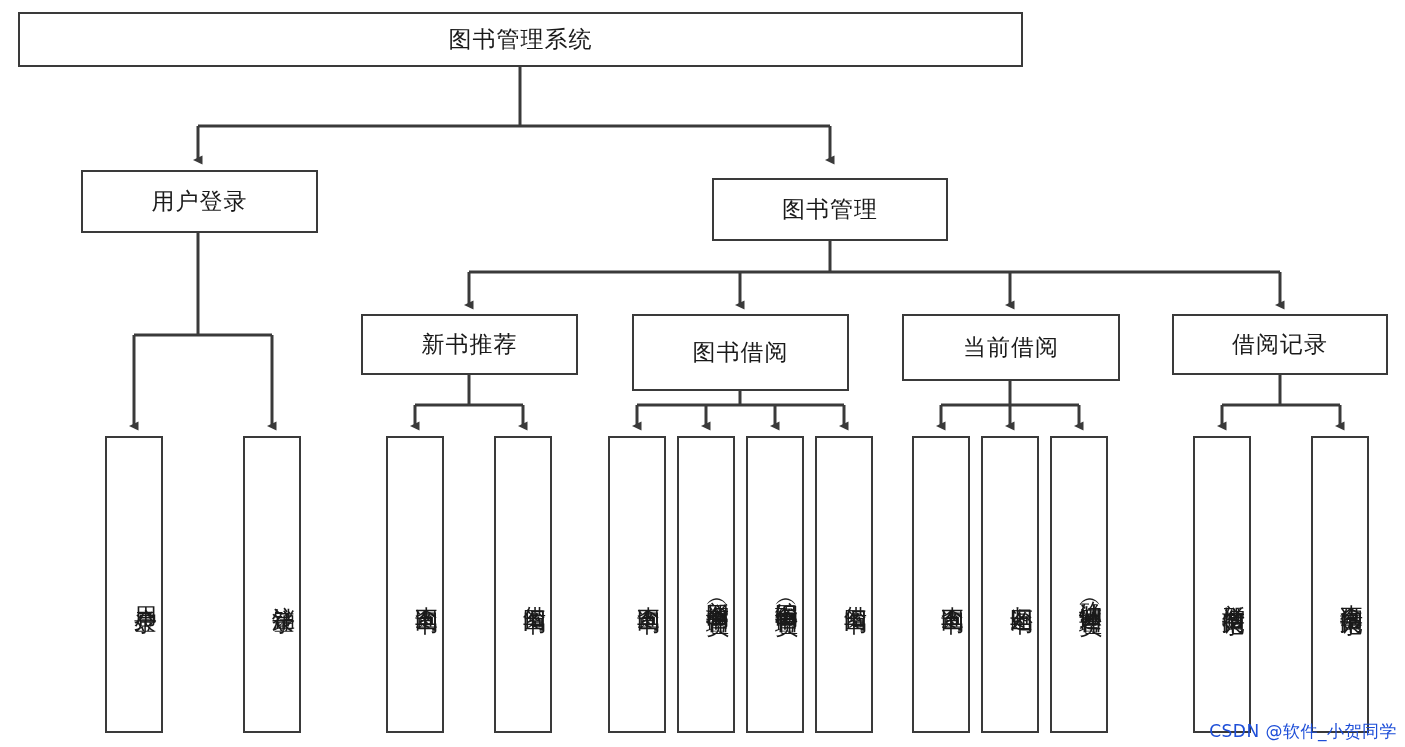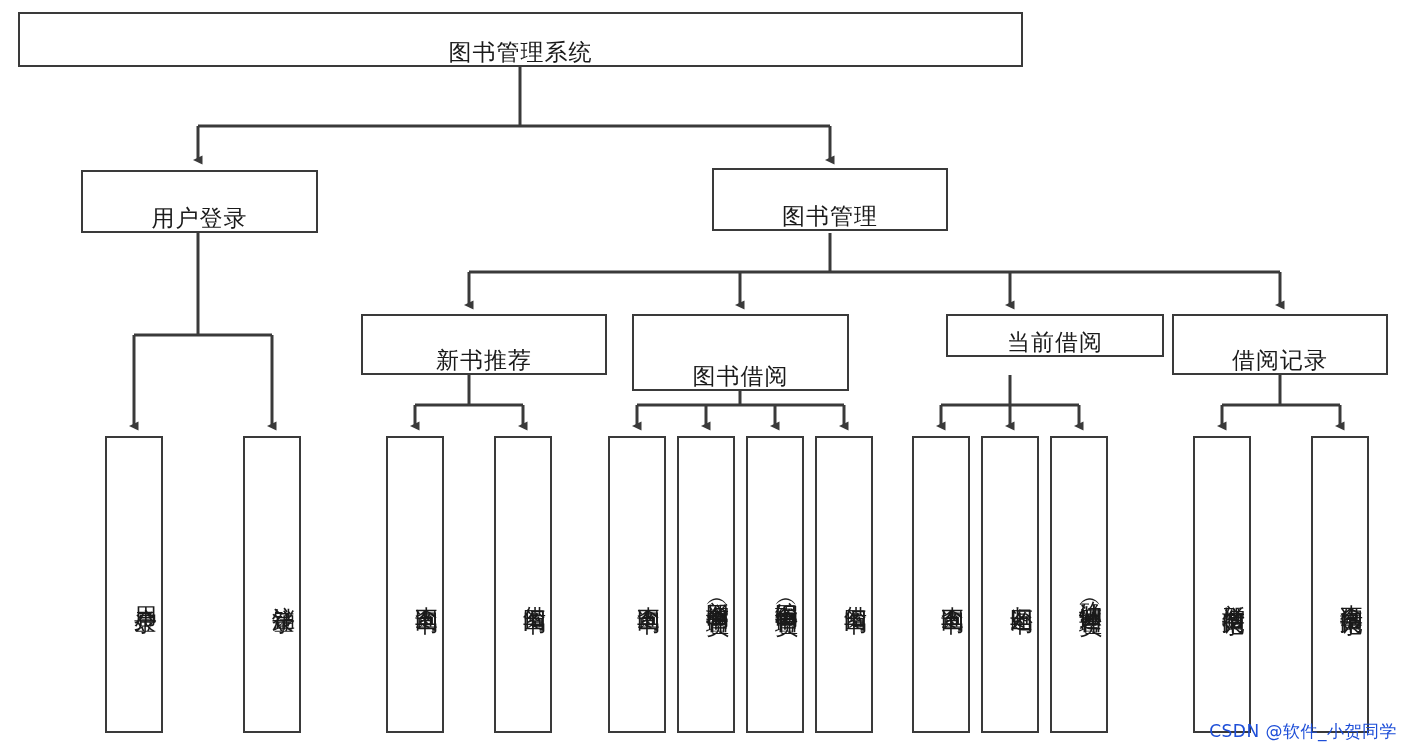--- a/index.html
+++ b/index.html
@@ -25,21 +25,21 @@
     width: 1405px;
     height: 747px;
     pointer-events: none;
   }
   .node {
     position: absolute;
     box-sizing: border-box;
     background: #ffffff;
     border: 2px solid #3a3a3a;
     display: flex;
-    align-items: flex-end;
+    align-items: center;
     justify-content: center;
     color: #1a1a1a;
   }
   .node-h {
     font-size: 23px;
     letter-spacing: 1px;
     line-height: 1.1;
   }
   .node-root {
     font-size: 23px;
@@ -127,31 +127,31 @@
     </g>
   </svg>
 
   <div class="node node-h node-root" style="left:18px; top:12px; width:1005px; height:55px;">
     <span>图书管理系统</span>
   </div>
 
   <div class="node node-h" style="left:81px; top:170px; width:237px; height:63px;">
     <span>用户登录</span>
   </div>
-  <div class="node node-h" style="left:712px; top:168px; width:236px; height:63px;">
+  <div class="node node-h" style="left:712px; top:178px; width:236px; height:63px;">
     <span>图书管理</span>
   </div>
 
-  <div class="node node-h" style="left:361px; top:314px; width:246px; height:61px;">
+  <div class="node node-h" style="left:361px; top:314px; width:217px; height:61px;">
     <span>新书推荐</span>
   </div>
   <div class="node node-h" style="left:632px; top:314px; width:217px; height:77px;">
     <span>图书借阅</span>
   </div>
-  <div class="node node-h" style="left:946px; top:314px; width:218px; height:43px;">
+  <div class="node node-h" style="left:902px; top:314px; width:218px; height:67px;">
     <span>当前借阅</span>
   </div>
   <div class="node node-h" style="left:1172px; top:314px; width:216px; height:61px;">
     <span>借阅记录</span>
   </div>
 
   <div class="node node-v" style="left:105px; top:436px; width:58px; height:297px;">
     <span class="vtext">用户登录</span>
   </div>
   <div class="node node-v" style="left:243px; top:436px; width:58px; height:297px;">

